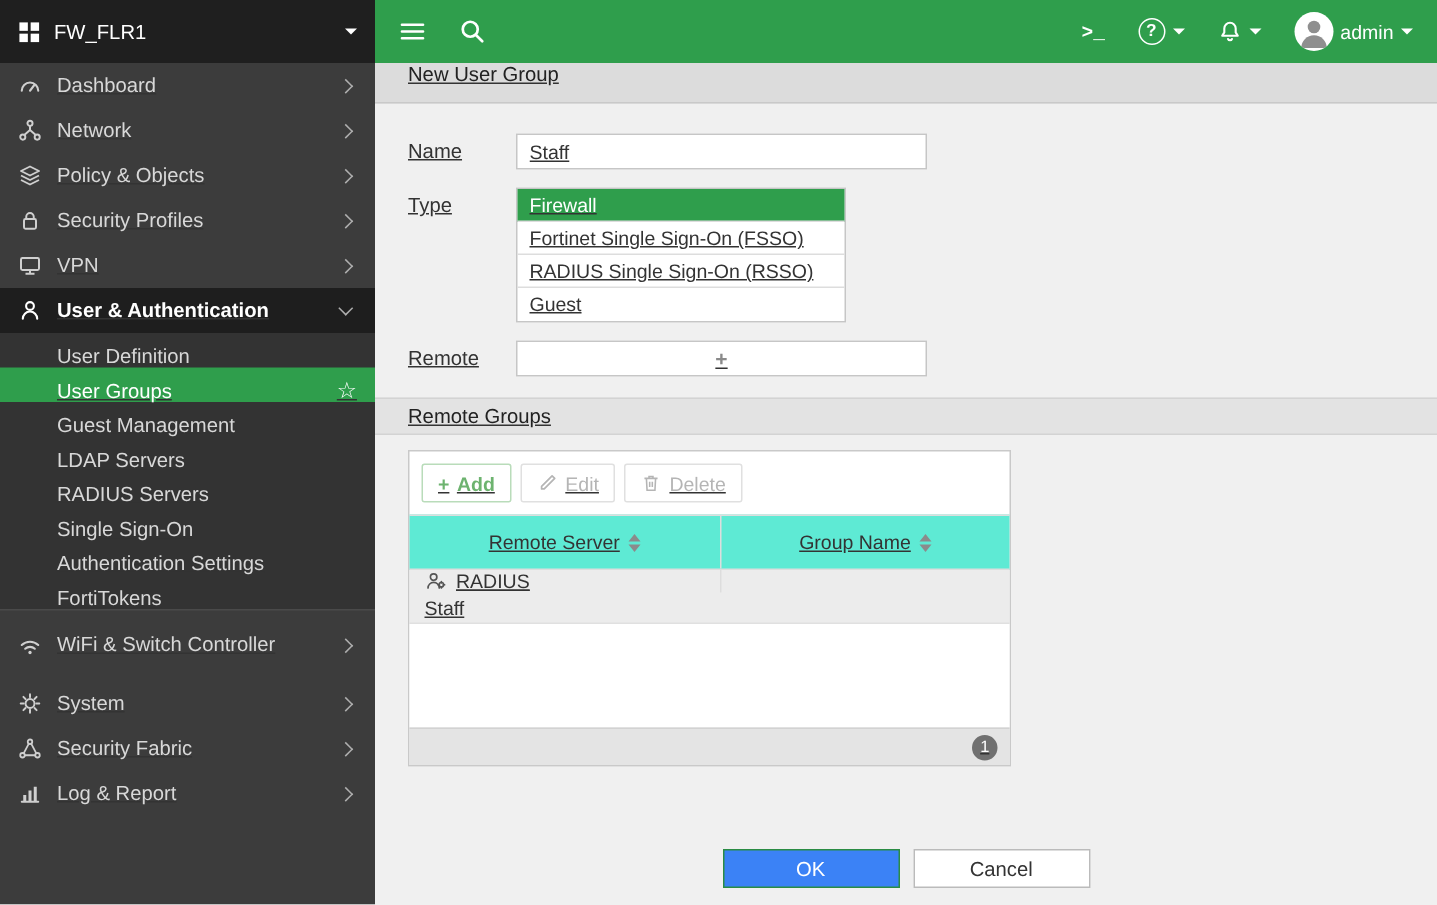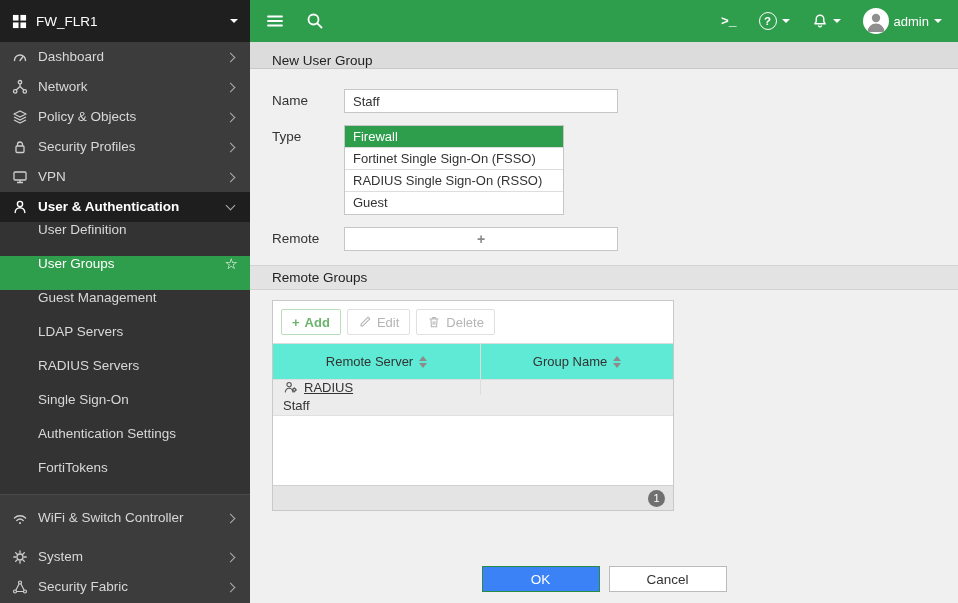--- a/index.html
+++ b/index.html
@@ -34,49 +34,49 @@
     width:26px; height:26px; border-radius:50%; background:#fff;
     overflow:hidden; display:flex; align-items:flex-end; justify-content:center;
   }
   .caret {
     width:0; height:0; display:inline-block;
     border-left:4px solid transparent; border-right:4px solid transparent;
     border-top:4.5px solid #fff;
   }
 
   
-  .shell { flex:1; display:flex; min-height:0; }
+  .shell { flex:1; display:flex; min-height:0;text-decoration:underline; }
 
   
   .sidebar { width:250px; background:#3c3c3c; color:#d8d8d8; flex-shrink:0; font-size:13.5px; overflow:hidden; }
   .side-item {
     height:30px; display:flex; align-items:center; padding:0 12px; gap:10px; cursor:pointer;
   }
   .side-item .sicon { width:16px; height:16px; flex-shrink:0; display:flex; }
   .side-item .slabel { flex:1; min-width:0; line-height:1.2; }
   .chev {
     width:7px; height:7px; display:inline-block; flex-shrink:0;
     border-top:1.8px solid #aeaeae; border-right:1.8px solid #aeaeae;
     transform:rotate(45deg); margin-right:4px;
   }
   .chev-down { transform:rotate(135deg); margin-top:-3px; }
   .side-item.active-parent { background:#1e1e1e; color:#fff; font-weight:bold; }
   .submenu { background:#333333; }
   .side-sub {
-    height:34px; display:flex; align-items:flex-start; padding:0 12px 0 38px; cursor:pointer; gap:8px;
+    height:23px; display:flex; align-items:flex-end; padding:0 12px 0 38px; cursor:pointer; gap:8px;
   }
   .side-sub.selected { background:#2f9e4c; color:#fff; }
   .star { margin-left:auto; font-size:15px; color:#fff; line-height:1; }
   .side-item.tall { height:48px; border-top:1px solid #4a4a4a; }
 
   
   .main { flex:1; position:relative; background:#f0f0f0; overflow:hidden; }
   .page-header {
     height:27px; background:#dcdcdc; border-bottom:1px solid #c9c9c9;
-    display:flex; align-items:flex-end; padding-left:22px; font-size:13.5px; color:#222;
+    display:flex; align-items:flex-start; padding-left:22px; font-size:13.5px; color:#222;
   }
   .form { padding:20px 0 0 22px; }
   .form-row { display:flex; align-items:flex-start; margin-bottom:12px; }
   .form-label { width:72px; padding-top:4px; font-size:13.5px; color:#333; flex-shrink:0; }
   .text-input {
     width:274px; height:24px; border:1px solid #c6c6c6; background:#fff;
     font-size:13px; padding:0 8px; color:#333;
     font-family:"Liberation Sans","DejaVu Sans",sans-serif;
   }
   .type-list { width:220px; border:1px solid #c6c6c6; background:#fff; }

